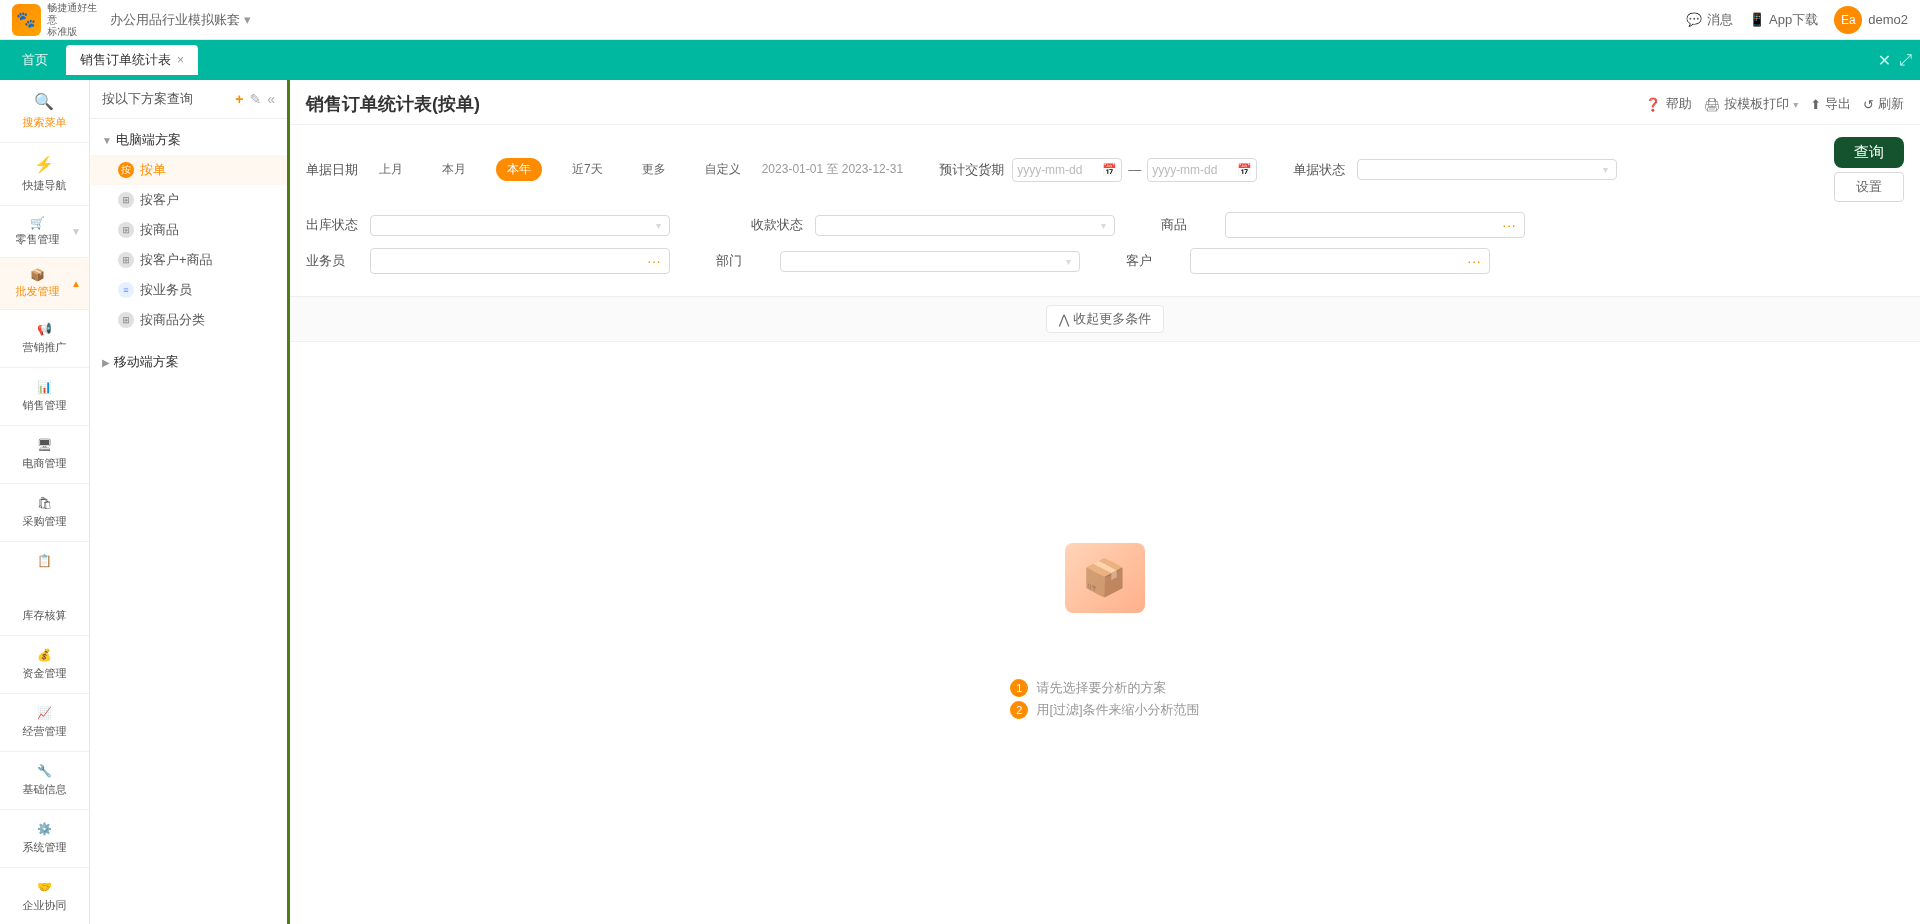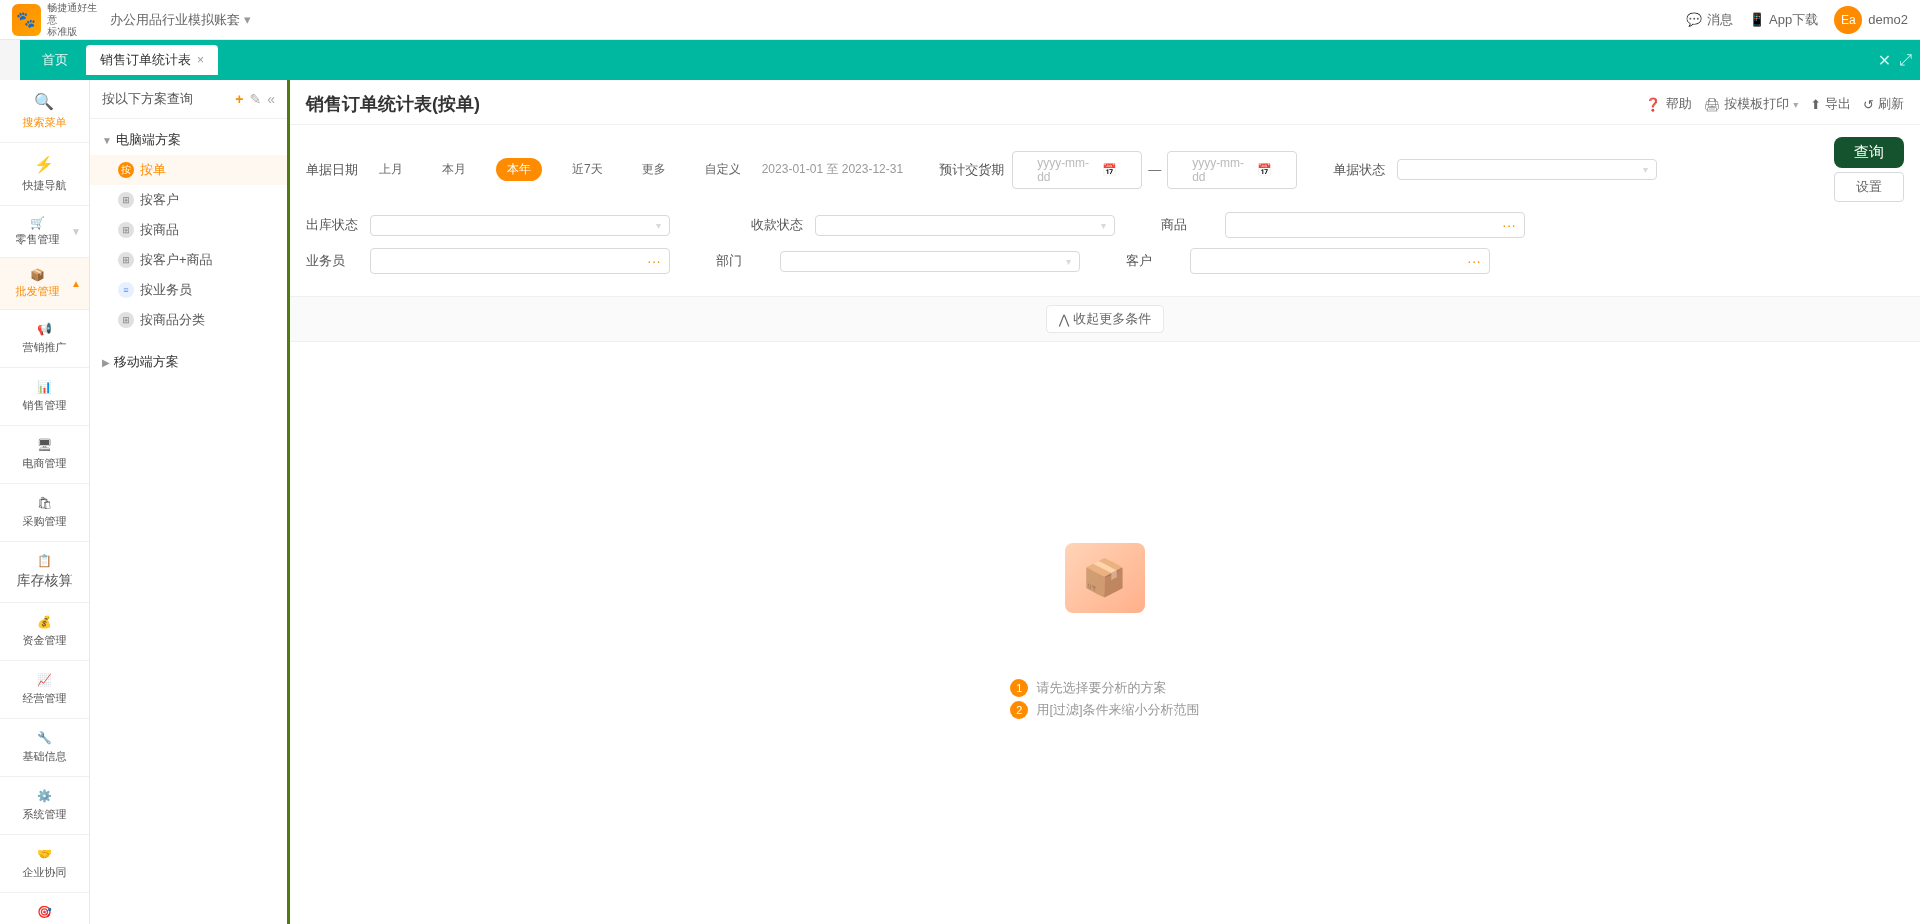--- a/index.html
+++ b/index.html
@@ -20,21 +20,21 @@
     }
     .logo-text { font-size: 10px; color: #666; line-height: 1.2; }
     .breadcrumb-area { display: flex; align-items: center; gap: 4px; flex: 1; font-size: 13px; color: #666; }
     .top-right { display: flex; align-items: center; gap: 16px; margin-left: auto; }
     .top-btn { display: flex; align-items: center; gap: 4px; cursor: pointer; color: #666; font-size: 13px; }
     .avatar { width: 28px; height: 28px; border-radius: 50%; background: #ff8c00; display: flex; align-items: center; justify-content: center; color: white; font-size: 12px; }
 
     
     .tab-bar {
       display: flex; align-items: center; height: 40px;
-      background: #00b8a0; padding: 0 8px; gap: 4px; margin-left: 20px;
+      background: #00b8a0; padding: 0 8px; gap: 4px;
     }
     .tab-item {
       display: flex; align-items: center; gap: 6px;
       padding: 6px 14px; border-radius: 4px 4px 0 0;
       cursor: pointer; font-size: 13px; color: rgba(255,255,255,0.8);
     }
     .tab-item.active { background: #fff; color: #333; font-weight: 500; }
     .tab-home { color: rgba(255,255,255,0.9); }
     .tab-close { font-size: 12px; color: #999; cursor: pointer; }
     .tab-window-btns { margin-left: auto; display: flex; gap: 8px; }
@@ -103,21 +103,21 @@
     .date-tabs { display: flex; gap: 21px; align-items: center; }
     .date-tab {
       padding: 2px 8px; border-radius: 3px; cursor: pointer;
       font-size: 12px; color: #666; border: 1px solid transparent;
     }
     .date-tab.active { background: #ff8c00; color: white; border-radius: 50px; padding: 2px 10px; }
     .date-range { font-size: 12px; color: #999; margin-left: 4px; }
     .date-input-wrap { display: flex; align-items: center; gap: 6px; }
     .date-input {
       border: 1px solid #d9d9d9; border-radius: 4px;
-      padding: 4px 24px; font-size: 12px; width: 130px; color: #bbb;
+      padding: 4px 4px; font-size: 12px; width: 110px; color: #bbb;
       display: flex; align-items: center; justify-content: space-between; cursor: pointer;
     }
     .date-input span.cal { color: #d9d9d9; }
     .dash { color: #666; }
     .select-wrap {
       border: 1px solid #d9d9d9; border-radius: 4px; padding: 4px 8px;
       min-width: 180px; display: flex; align-items: center; justify-content: space-between;
       cursor: pointer; font-size: 13px; color: #bbb; background: #fff;
     }
     .select-wrap.wide { min-width: 260px; }
@@ -256,21 +256,21 @@
     <div class="sidebar-item">
       <span>🖥</span>
       <span style="font-size:11px;">电商管理</span>
     </div>
     <div class="sidebar-item">
       <span>🛍</span>
       <span style="font-size:11px;">采购管理</span>
     </div>
     <div class="sidebar-item">
       <span>📋</span>
-      <span style="font-size:14px;">库存核算</span>
+      <span style="font-size:11px;margin-top:36px;">库存核算</span>
     </div>
     <div class="sidebar-item">
       <span>💰</span>
       <span style="font-size:11px;">资金管理</span>
     </div>
     <div class="sidebar-item">
       <span>📈</span>
       <span style="font-size:11px;">经营管理</span>
     </div>
     <div class="sidebar-item">

